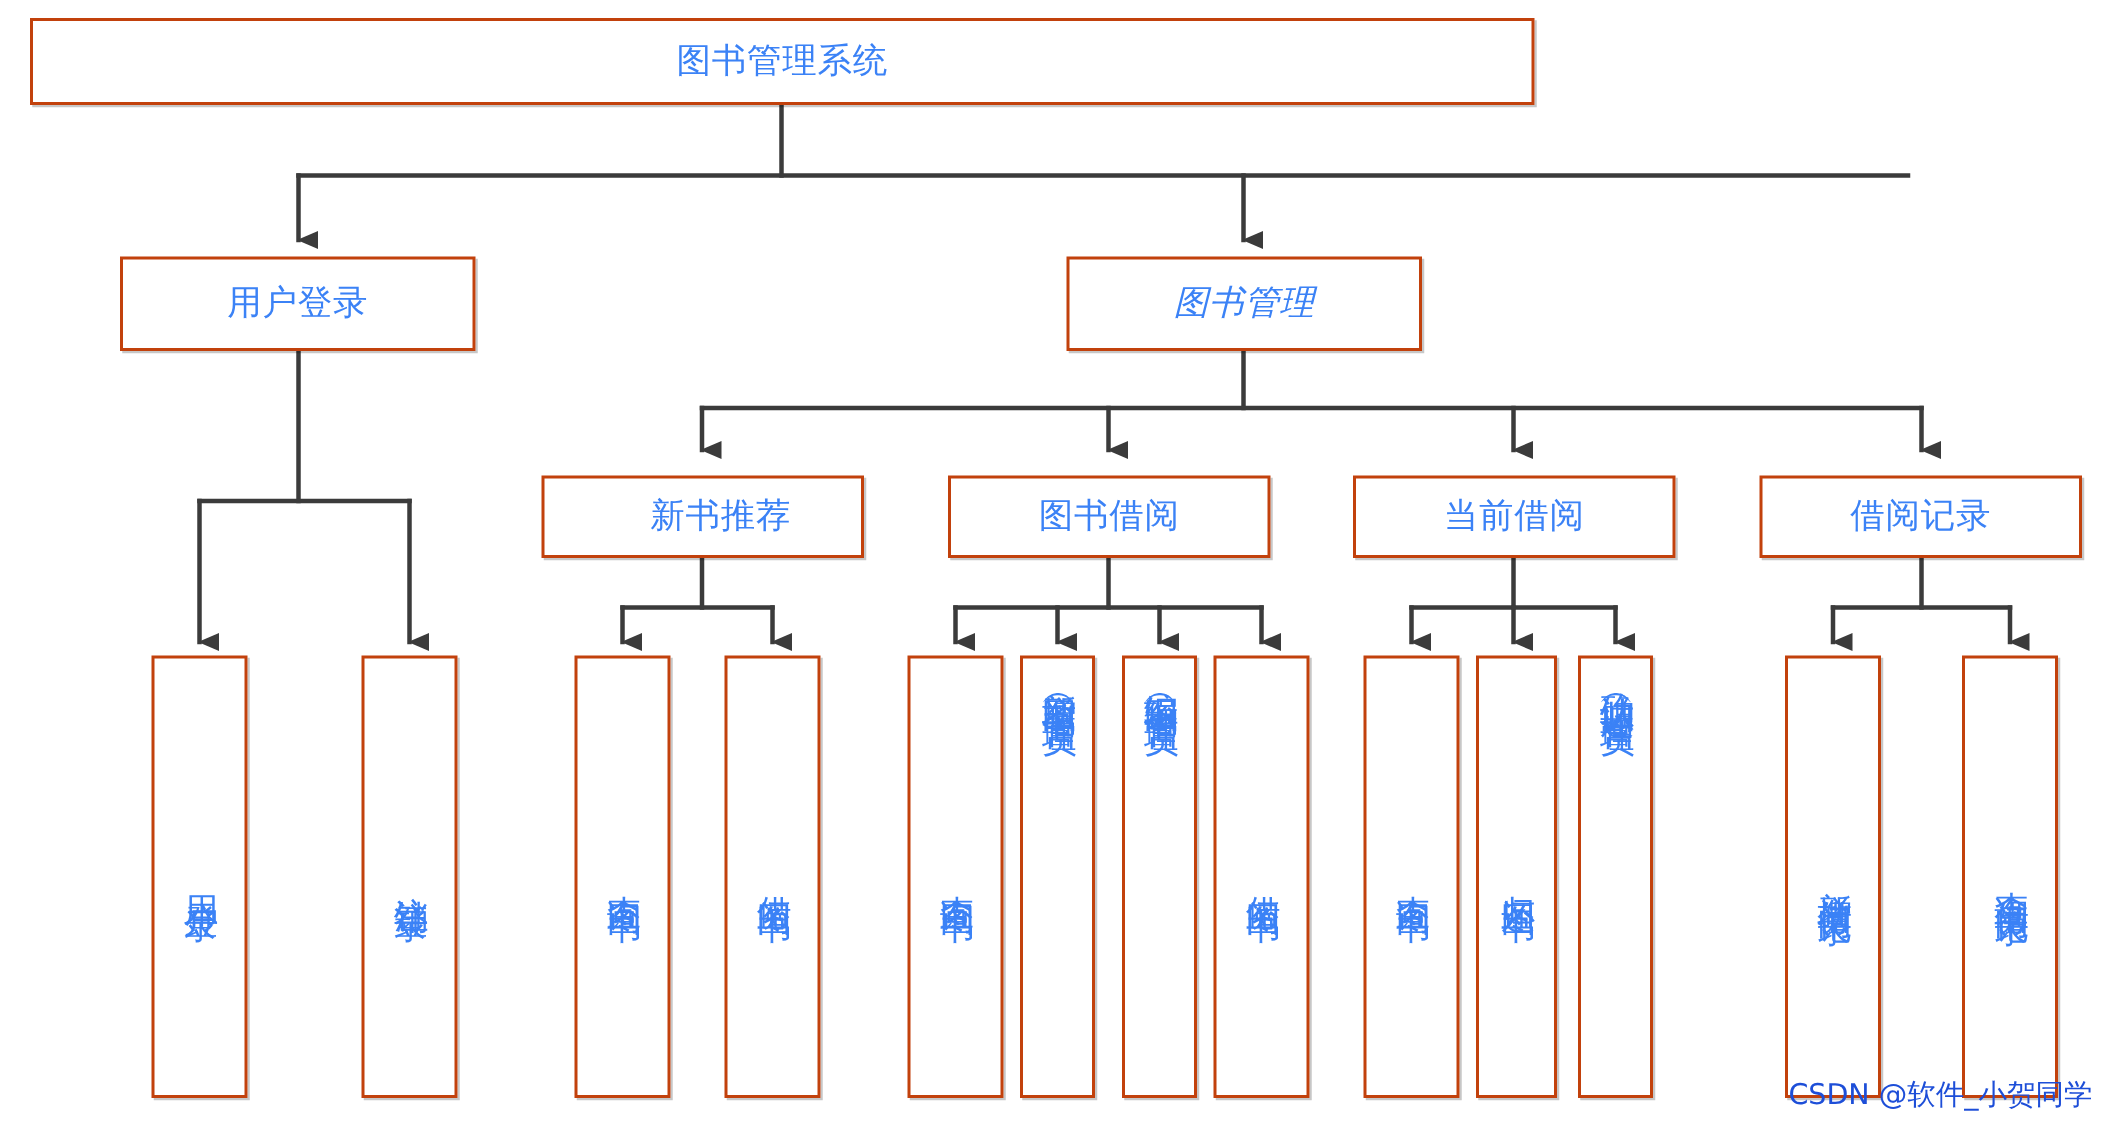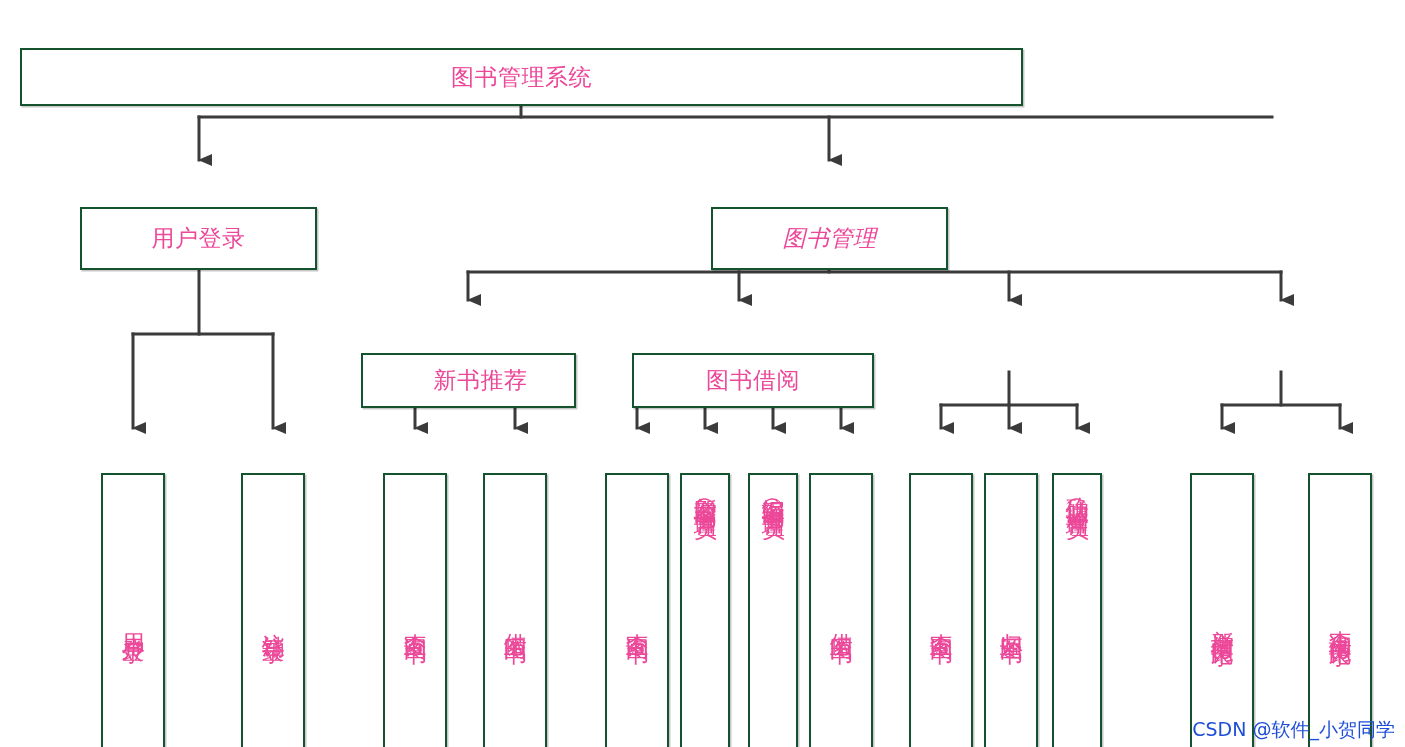--- a/index.html
+++ b/index.html
@@ -20,28 +20,27 @@
   #wires {
     position: absolute;
     left: 0;
     top: 0;
     width: 1405px;
     height: 747px;
   }
   .node {
     position: absolute;
     box-sizing: border-box;
-    border: 2px solid #14532d;
+    border: 2px solid #c2410c;
     background: #ffffff;
     box-shadow: 1.5px 1.5px 0 rgba(0,0,0,0.22);
     display: flex;
     align-items: center;
     justify-content: center;
-    color: #ec4899;
-    margin-top: 36px;
+    color: #3b82f6;
   }
   .node .lbl {
     font-size: 23px;
     line-height: 1.15;
     letter-spacing: 0.5px;
     white-space: nowrap;
   }
   .node.vert {
     align-items: center;
     justify-content: center;
@@ -133,25 +132,31 @@
   </div>
 
   <div class="node" style="left:711px; top:171px; width:237px; height:63px;font-style:italic;">
     <span class="lbl">图书管理</span>
   </div>
 
   <div class="node" style="left:361px; top:317px; width:215px; height:55px;padding-left:24px;">
     <span class="lbl">新书推荐</span>
   </div>
 
-  <div class="node" style="left:632px; top:317px; width:242px; height:55px;">
+  <div class="node" style="left:632px; top:317px; width:215px; height:55px;">
     <span class="lbl">图书借阅</span>
   </div>
 
-
+  <div class="node" style="left:902px; top:317px; width:215px; height:55px;">
+    <span class="lbl">当前借阅</span>
+  </div>
+
+  <div class="node" style="left:1173px; top:317px; width:215px; height:55px;">
+    <span class="lbl">借阅记录</span>
+  </div>
 
   <div class="node vert" style="left:101px; top:437px; width:64px; height:295px;">
     <span class="lbl">用户登录</span>
   </div>
 
   <div class="node vert" style="left:241px; top:437px; width:64px; height:295px;">
     <span class="lbl">注销登录</span>
   </div>
 
   <div class="node vert" style="left:383px; top:437px; width:64px; height:295px;">

